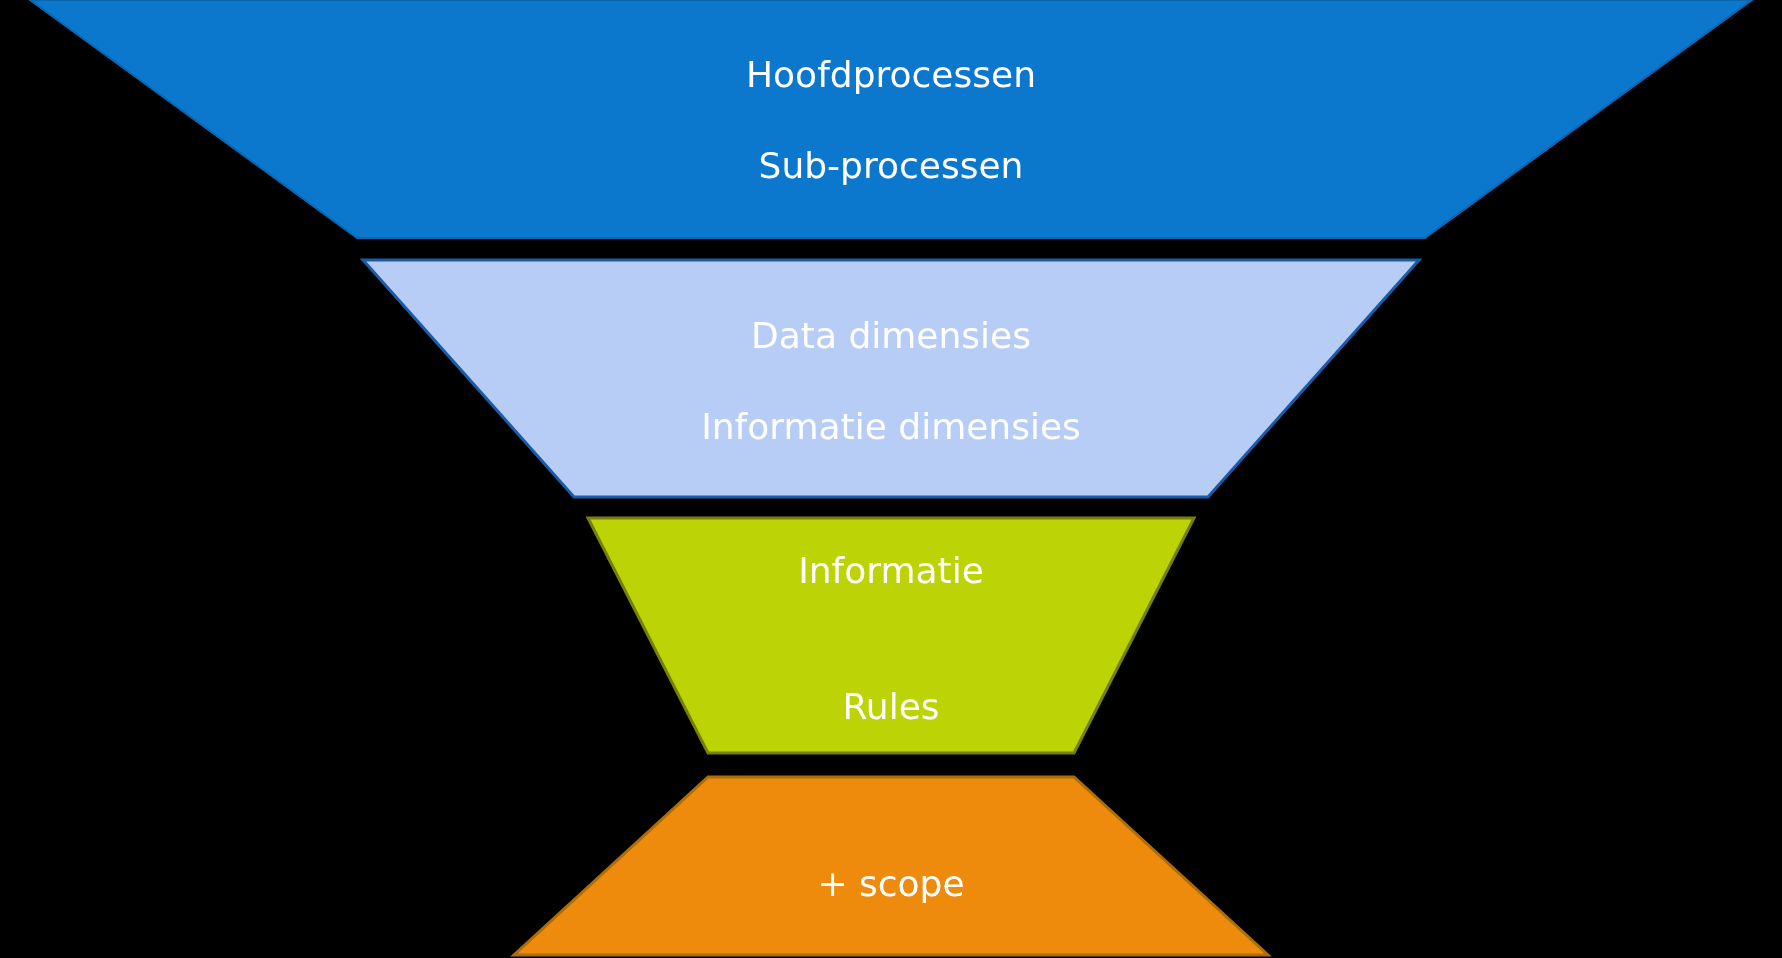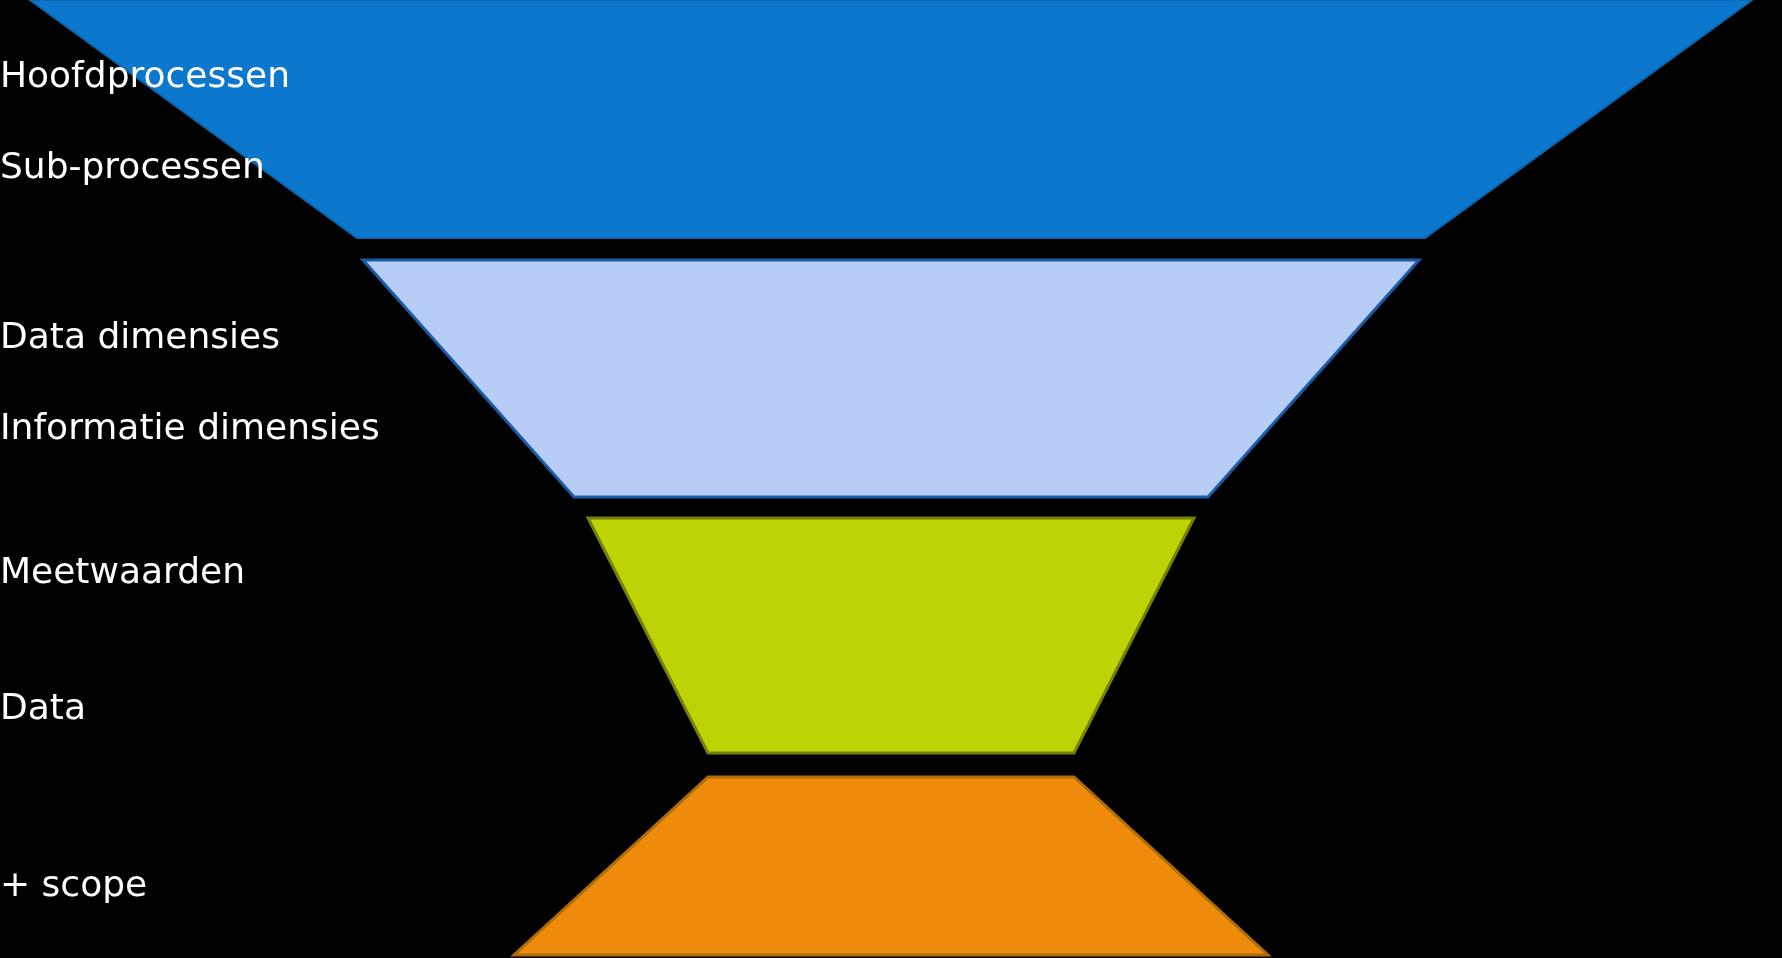--- a/index.html
+++ b/index.html
@@ -20,20 +20,21 @@
     left: 0;
     top: 0;
     width: 1782px;
     height: 958px;
     display: block;
   }
   .label {
     position: absolute;
     left: 0;
     width: 1782px;
+    text-align: center;
     font-size: 36px;
     line-height: 46px;
     height: 46px;
     color: #ffffff;
     white-space: pre;
   }
 </style>
 </head>
 <body>
 
@@ -45,18 +46,18 @@
     <polygon points="588,518 1194,518 1074,753 708,753" stroke-width="3" fill="#BCD405" stroke="#75800D"></polygon>
     <polygon points="708,777 1074,777 1268,955 514,955" stroke-width="3" fill="#EF8B0C" stroke="#AD6E0A"></polygon>
   </svg>
 
   <div class="label" style="top:52px">Hoofdprocessen</div>
   <div class="label" style="top:313px">Data dimensies</div>
 
   <div class="label" style="top:143px">Sub-processen</div>
   <div class="label" style="top:404px">Informatie dimensies</div>
 
-  <div class="label" style="top:548px">Meetwaarden</div>
-  <div class="label" style="top:684px">Data</div>
+  <div class="label" style="top:548px">Informatie</div>
+  <div class="label" style="top:684px">Rules</div>
 
   <div class="label" style="top:861px">+ scope</div>
 
 </div>
 
 </body></html>

